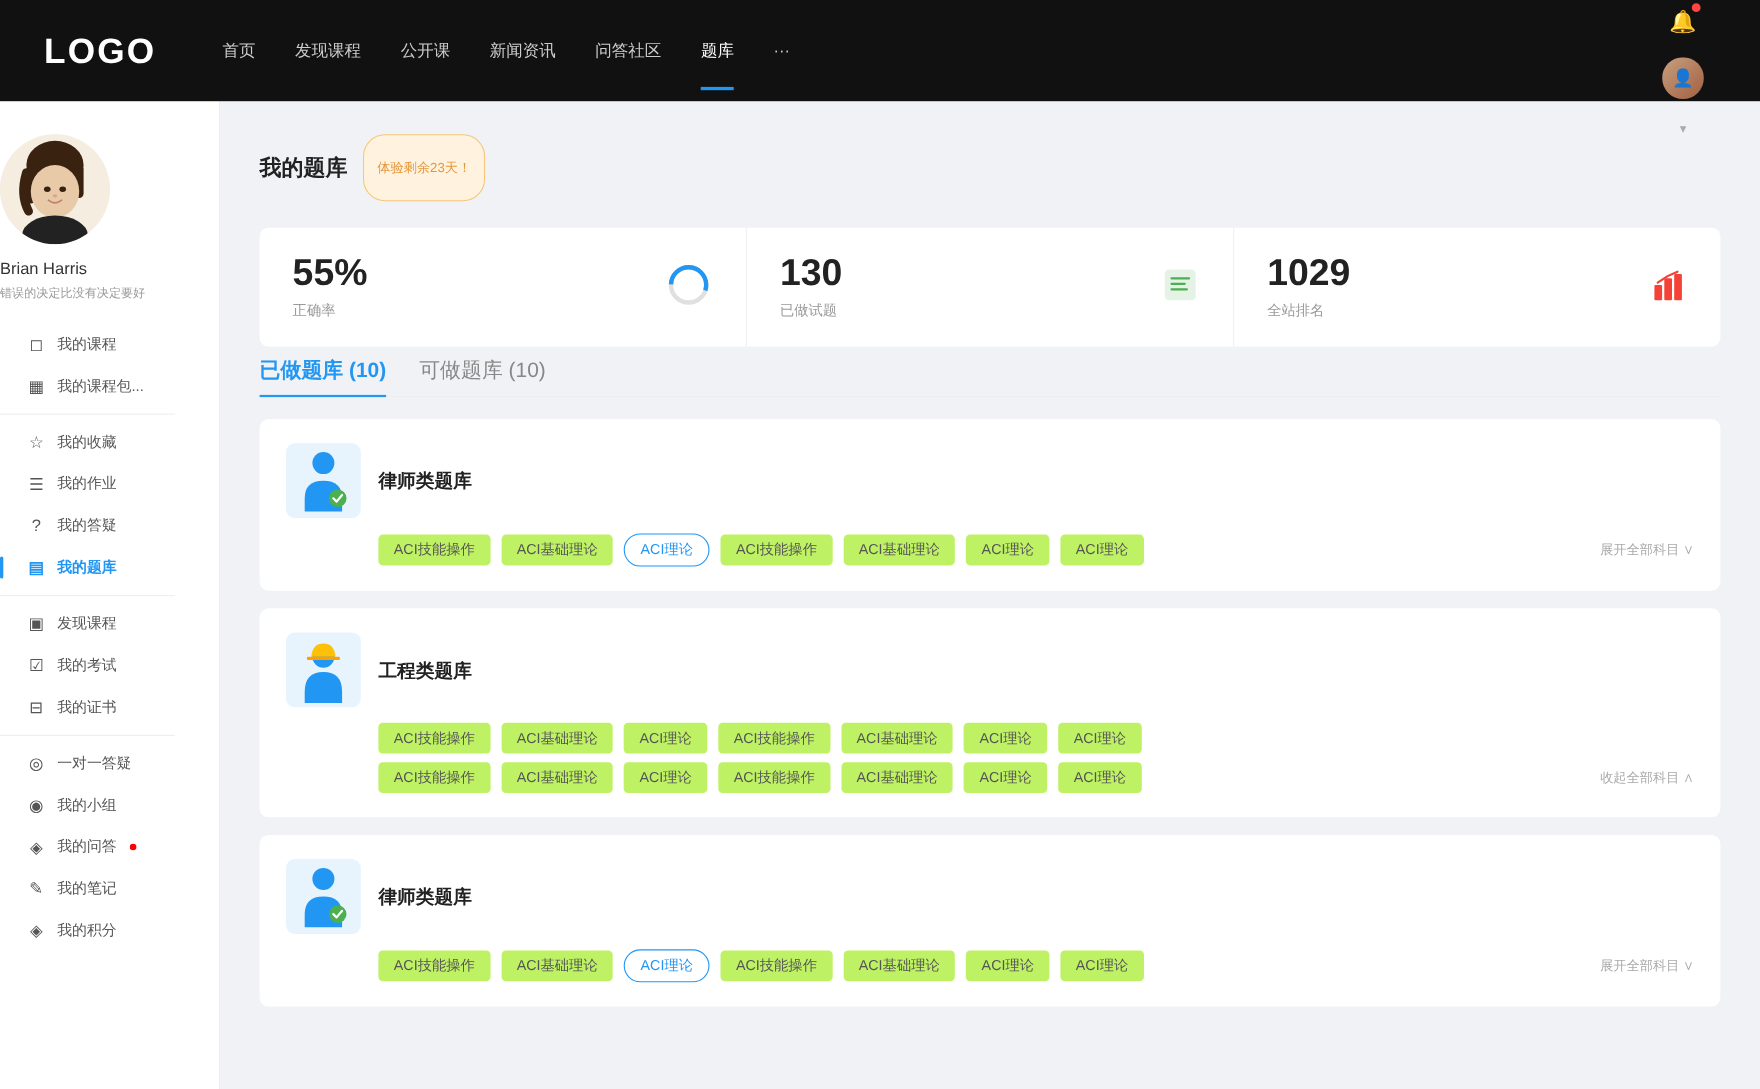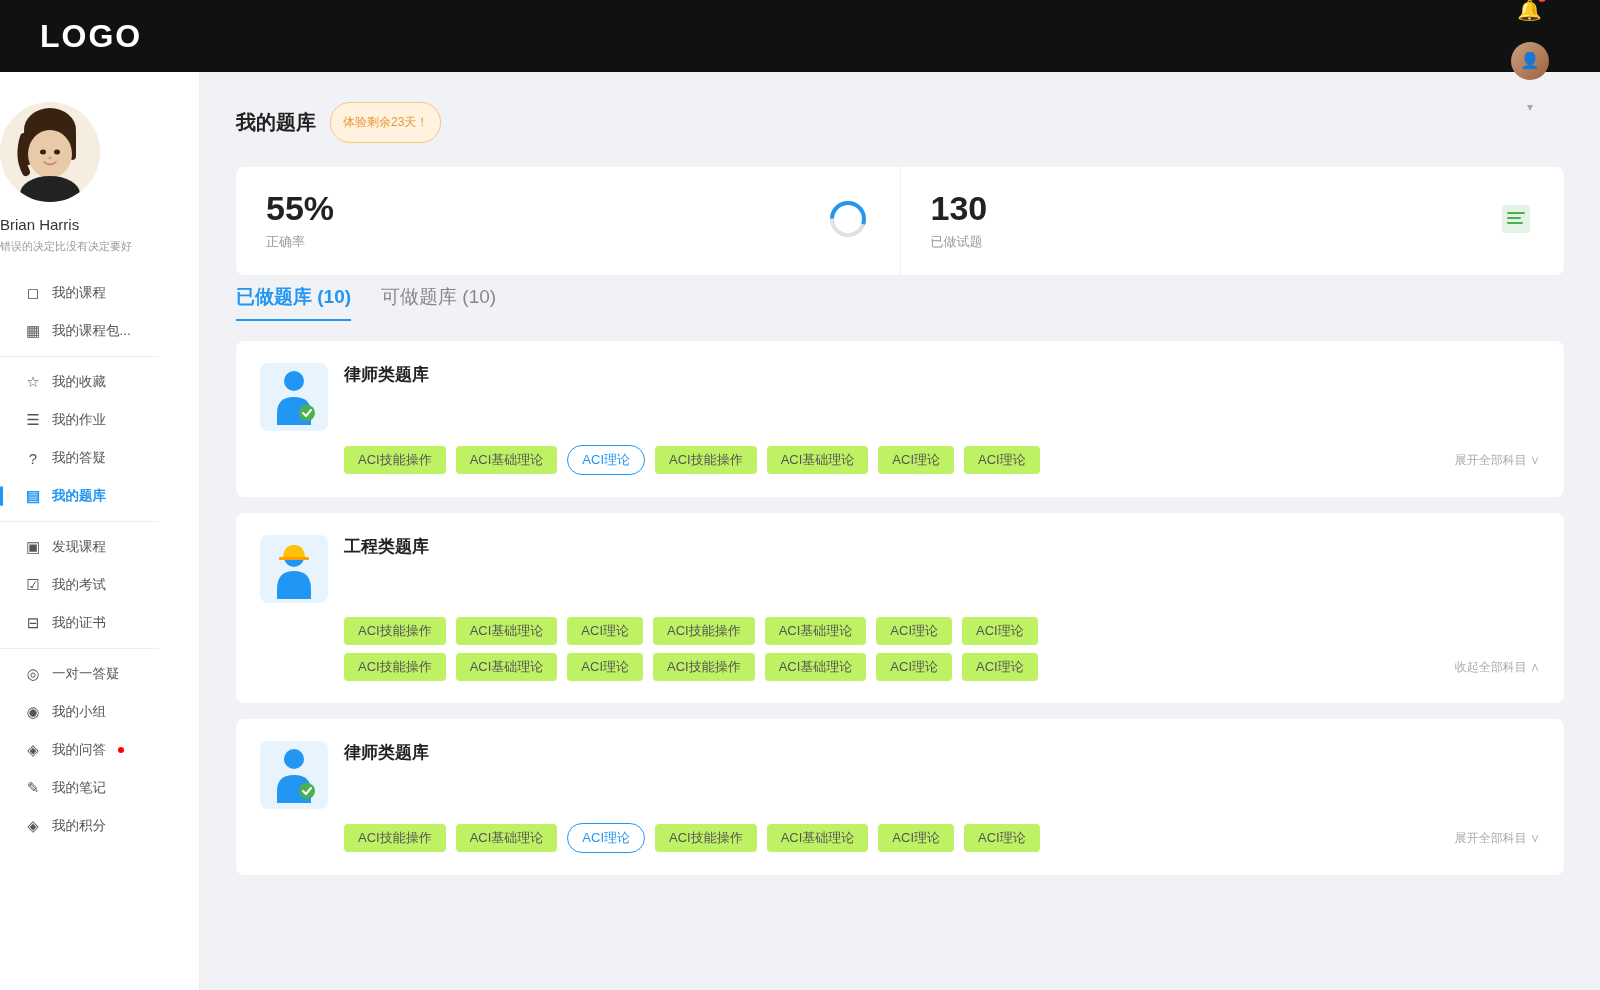--- a/index.html
+++ b/index.html
@@ -1,21 +1,21 @@
 <!DOCTYPE html>
 <html><head>
   <meta charset="utf-8">
   <style>
     * { box-sizing: border-box; margin: 0; padding: 0; }
     body { font-family: -apple-system, BlinkMacSystemFont, 'PingFang SC', 'Microsoft YaHei', sans-serif; background: #f0f2f5; min-height: 990px; }
 
     
     .navbar {
       background: #111;
-      height: 72px;
+      height: 92px;
       display: flex;
       align-items: center;
       padding: 0 40px;
       position: relative;
     }
     .navbar-logo {
       color: white;
       font-size: 32px;
       font-weight: 900;
       letter-spacing: 2px;
@@ -196,21 +196,21 @@
     .page-title {
       font-size: 20px;
       font-weight: 600;
       color: #222;
     }
     .trial-badge {
       background: #fff3e0;
       color: #e6963a;
       border: 1px solid #f5c87a;
       border-radius: 20px;
-      padding: 11px 12px;
+      padding: 21px 12px;
       font-size: 12px;
     }
 
     
     .stats-row {
       display: flex;
       background: white;
       border-radius: 8px;
       margin-bottom: 9px;
       overflow: hidden;
@@ -271,20 +271,21 @@
 
     
     .qbank-card {
       background: white;
       border-radius: 8px;
       margin-bottom: 16px;
       padding: 22px 24px;
     }
     .qbank-header {
       display: flex;
+      align-items: center;
       gap: 16px;
       margin-bottom: 14px;
     }
     .qbank-avatar {
       width: 68px;
       height: 68px;
       border-radius: 8px;
       background: #e8f4fd;
       display: flex;
       align-items: center;
@@ -323,20 +324,29 @@
       font-size: 12px;
       color: #aaa;
       cursor: pointer;
     }
   </style>
 </head>
 <body>
 
 <nav class="navbar">
   <span class="navbar-logo">LOGO</span>
+  <div class="navbar-menu">
+    <span class="navbar-menu-item">首页</span>
+    <span class="navbar-menu-item">发现课程</span>
+    <span class="navbar-menu-item">公开课</span>
+    <span class="navbar-menu-item">新闻资讯</span>
+    <span class="navbar-menu-item">问答社区</span>
+    <span class="navbar-menu-item active">题库</span>
+    <span class="navbar-menu-item">···</span>
+  </div>
   <div class="navbar-right">
     <span class="navbar-download">APP下载</span>
     <div class="navbar-bell">
       <span class="bell-icon">🔔</span>
       <div class="bell-badge"></div>
     </div>
     <div class="navbar-avatar">
       <div class="navbar-avatar-img">👤</div>
     </div>
     <span class="navbar-arrow">▾</span>
@@ -471,20 +481,34 @@
           <svg width="36" height="36" viewBox="0 0 36 36">
             <rect x="4" y="4" width="28" height="28" rx="4" fill="#4caf50" opacity="0.15"></rect>
             <rect x="9" y="11" width="18" height="2" rx="1" fill="#4caf50"></rect>
             <rect x="9" y="16" width="14" height="2" rx="1" fill="#4caf50"></rect>
             <rect x="9" y="21" width="16" height="2" rx="1" fill="#4caf50"></rect>
           </svg>
         </div>
       </div>
 
 
+      <div class="stat-card">
+        <div class="stat-left">
+          <div class="stat-value">1029</div>
+          <div class="stat-label">全站排名</div>
+        </div>
+        <div>
+          <svg width="36" height="36" viewBox="0 0 36 36">
+            <rect x="6" y="18" width="7" height="14" rx="1" fill="#f44336"></rect>
+            <rect x="15" y="12" width="7" height="20" rx="1" fill="#f44336"></rect>
+            <rect x="24" y="8" width="7" height="24" rx="1" fill="#f44336"></rect>
+            <polyline points="9,16 18,10 27,6" stroke="#f44336" stroke-width="2" fill="none" stroke-linecap="round"></polyline>
+          </svg>
+        </div>
+      </div>
     </div>
 
     <div class="tabs">
       <div class="tab active">已做题库 (10)</div>
       <div class="tab">可做题库 (10)</div>
     </div>
 
     <div class="qbank-card">
       <div class="qbank-header">
         <div class="qbank-avatar">

